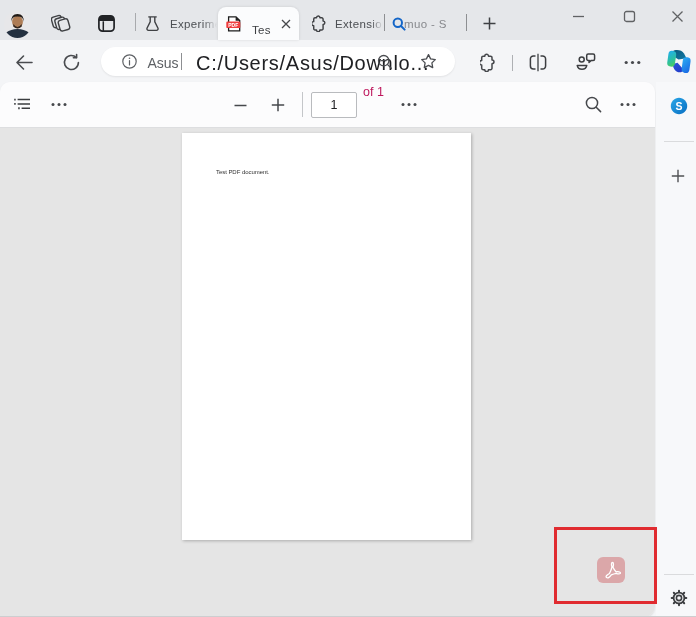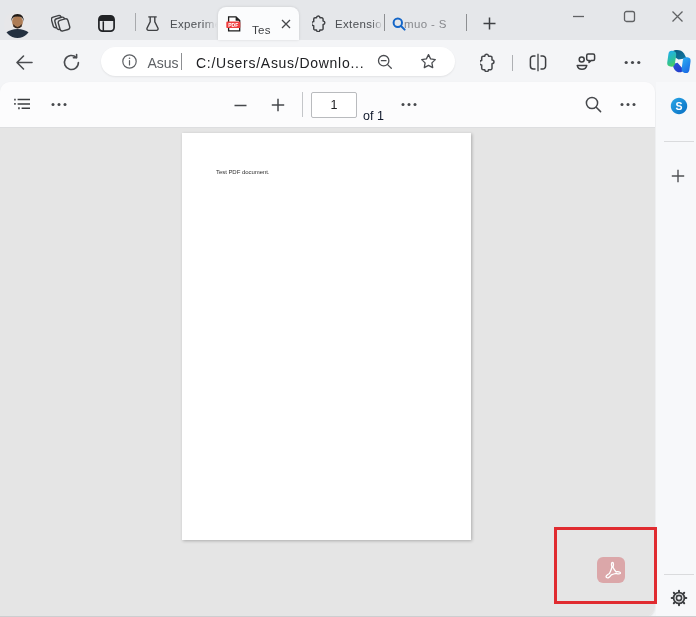--- a/index.html
+++ b/index.html
@@ -119,21 +119,21 @@
 </svg>
 
 <div class="abs" id="pill"></div>
 <svg class="icon" style="left:122px;top:54px" width="15" height="15" viewBox="0 0 15 15" fill="none" stroke="#5e6165" stroke-width="1.2">
   <circle cx="7.5" cy="7.5" r="6.7"></circle>
   <path d="M7.5 6.7 V11" stroke-linecap="round"></path>
   <circle cx="7.5" cy="4.3" r="0.8" fill="#5e6165" stroke="none"></circle>
 </svg>
 <div class="abs" style="left:147.5px;top:41.5px;font-size:14px;color:#5e6165;line-height:42px">Asus</div>
 <div class="abs sep-v" style="left:181px;top:53px;height:17px;background:#8d8f92"></div>
-<div class="abs" style="left:196px;top:41.5px;font-size:14px;letter-spacing:0.72px;color:#202124;line-height:42px">C:/Users/Asus/Downlo...</div>
+<div class="abs" style="left:196px;top:41.5px;font-size:20px;letter-spacing:0.72px;color:#202124;line-height:42px">C:/Users/Asus/Downlo...</div>
 <svg class="icon" style="left:377px;top:54px" width="16" height="16" viewBox="0 0 16 16" fill="none" stroke="#4a4c50" stroke-width="1.3">
   <circle cx="6.7" cy="6.7" r="5.2"></circle>
   <path d="M10.6 10.6 L14.3 14.3 M4.4 6.7 h4.6" stroke-linecap="round"></path>
 </svg>
 <svg class="icon" style="left:420px;top:53px" width="17" height="17" viewBox="0 0 17 17" fill="none" stroke="#4a4c50" stroke-width="1.3" stroke-linejoin="round">
   <path d="M8.5 1.6 l2.1 4.3 4.7 0.7 -3.4 3.3 0.8 4.7 -4.2 -2.2 -4.2 2.2 0.8 -4.7 -3.4 -3.3 4.7 -0.7 Z"></path>
 </svg>
 
 <svg class="icon" style="left:479.5px;top:53.3px" width="15" height="19" viewBox="0 0 16 20" fill="none" stroke="#46484c" stroke-width="1.6" stroke-linejoin="round">
   <path d="M3.3 3.3 H5.1 C5.1 0.5 9.1 0.5 9.1 3.3 H11.3 A1.5 1.5 0 0 1 12.8 4.8 V7.2 C15.6 7.2 15.6 11.2 12.8 11.2 V16.1 A1.5 1.5 0 0 1 11.3 17.6 H9.0 C9.0 20.4 5.1 20.4 5.1 17.6 H3.3 A1.5 1.5 0 0 1 1.8 16.1 V12.6 A2.4 2.4 0 0 1 1.8 7.8 V4.8 A1.5 1.5 0 0 1 3.3 3.3 Z"></path>
@@ -207,21 +207,21 @@
     <circle cx="14" cy="2.5" r="1.5"></circle>
 </svg>
 <svg class="icon" style="left:234px;top:104px" width="13" height="3" viewBox="0 0 13 3" stroke="#46484c" stroke-width="1.5">
     <path d="M0.5 1.5 H12.5"></path>
   </svg>
 <svg class="icon" style="left:271px;top:98px" width="14" height="14" viewBox="0 0 14 14" stroke="#46484c" stroke-width="1.5">
     <path d="M7 0.8 V13.2 M0.8 7 H13.2"></path>
   </svg>
 <div class="abs sep-v" style="left:302px;top:92px;height:25px;background:#c4c6c9"></div>
 <div class="abs" style="left:311px;top:92px;width:44px;height:24px;background:#fff;border:1px solid #b9bbbe;border-radius:2px;font-size:12.5px;color:#202124;text-align:center;line-height:24px">1</div>
-<div class="abs" style="left:363px;top:104px;font-size:12.5px;color:#0f172a;line-height:25px">of 1</div>
+<div class="abs" style="left:363px;top:80px;font-size:12.5px;color:#be185d;line-height:25px">of 1</div>
 <svg class="icon" style="left:401px;top:102px" width="16" height="5" viewBox="0 0 16 5" fill="#46484c">
   <circle cx="2" cy="2.5" r="1.5"></circle>
     <circle cx="8" cy="2.5" r="1.5"></circle>
     <circle cx="14" cy="2.5" r="1.5"></circle>
 </svg>
 <svg class="icon" style="left:585px;top:96px" width="17" height="17" viewBox="0 0 17 17" fill="none" stroke="#46484c" stroke-width="1.5">
   <circle cx="7" cy="7" r="5.6"></circle>
   <path d="M11.2 11.2 L15.6 15.6" stroke-linecap="round"></path>
 </svg>
 <svg class="icon" style="left:620px;top:102px" width="16" height="5" viewBox="0 0 16 5" fill="#46484c">

